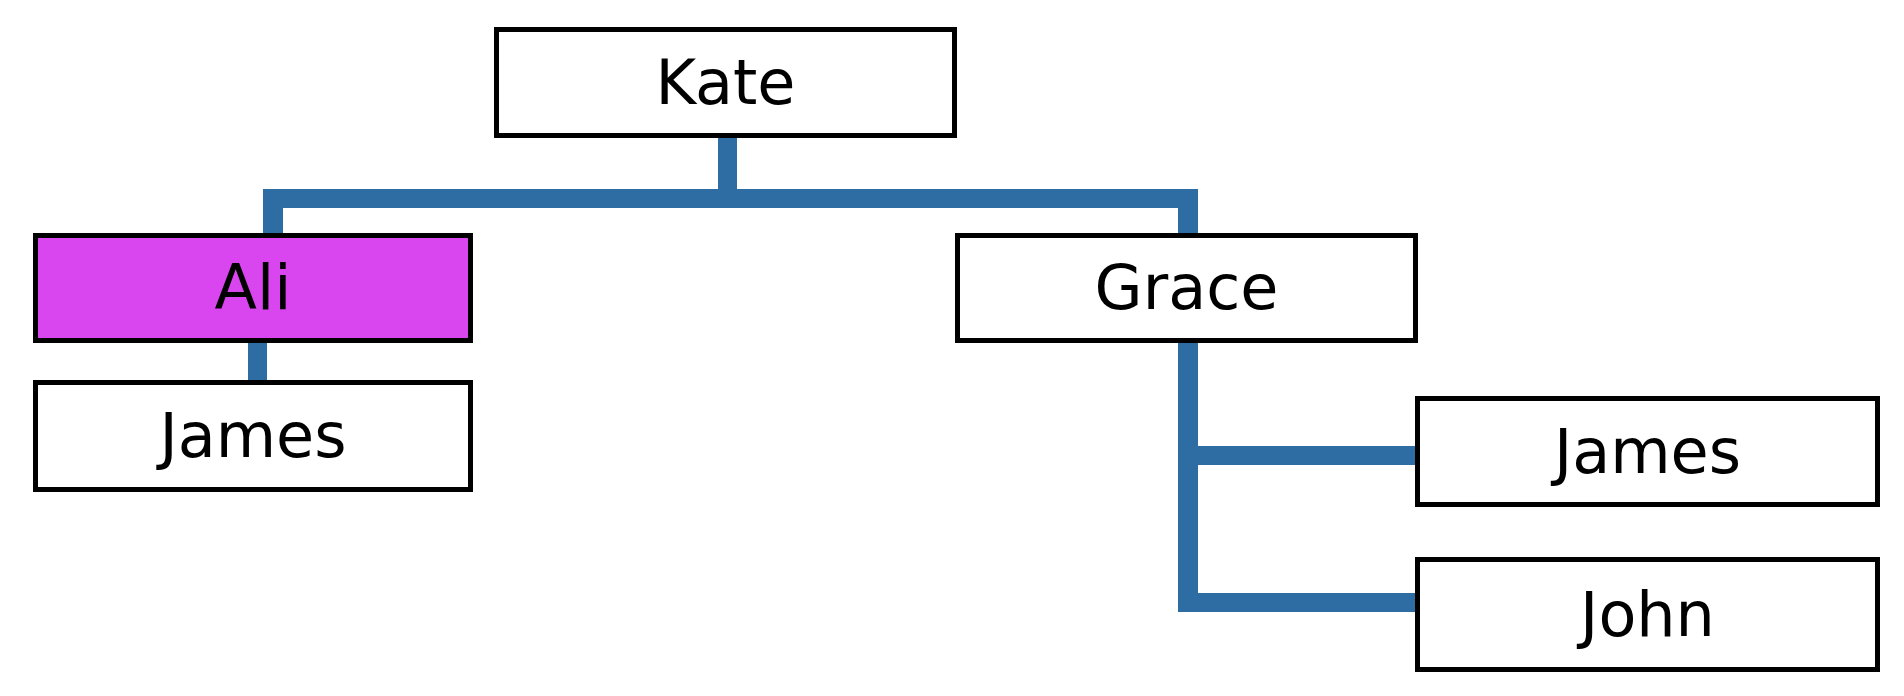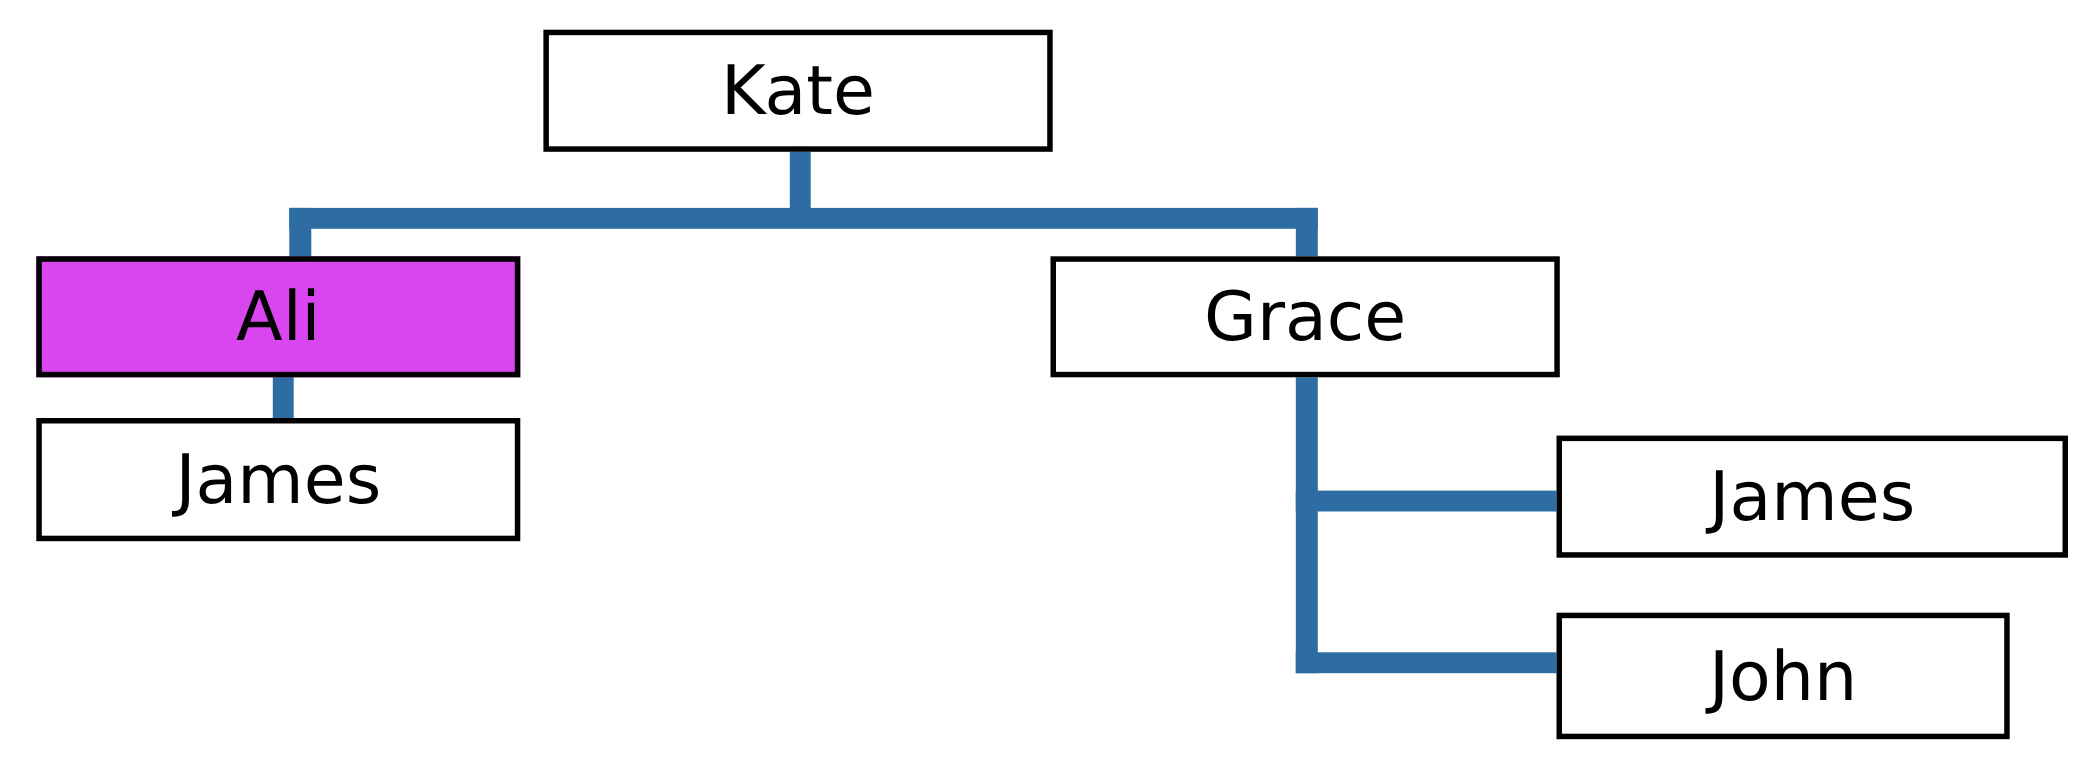--- a/index.html
+++ b/index.html
@@ -39,21 +39,21 @@
     position: absolute;
     background: #2E6DA4;
     z-index: 1;
   }
   
   #node-kate  { left: 494px; top: 27px;  width: 463px; height: 111px; }
   #node-ali   { left: 33px;  top: 233px; width: 440px; height: 110px; }
   #node-grace { left: 955px; top: 233px; width: 463px; height: 110px; }
   #node-james { left: 33px;  top: 380px; width: 440px; height: 112px; }
   #node-emily { left: 1415px; top: 396px; width: 465px; height: 111px; }
-  #node-john  { left: 1415px; top: 557px; width: 412px; height: 115px; }
+  #node-john  { left: 1415px; top: 557px; width: 465px; height: 115px; }
 
   #node-kate  .node-label { font-size: 62px; }
   #node-ali   .node-label { font-size: 62px; }
   #node-grace .node-label { font-size: 62px; }
   #node-james .node-label { font-size: 62px; }
   #node-emily .node-label { font-size: 62px; }
   #node-john  .node-label { font-size: 62px; }
 
   
   

